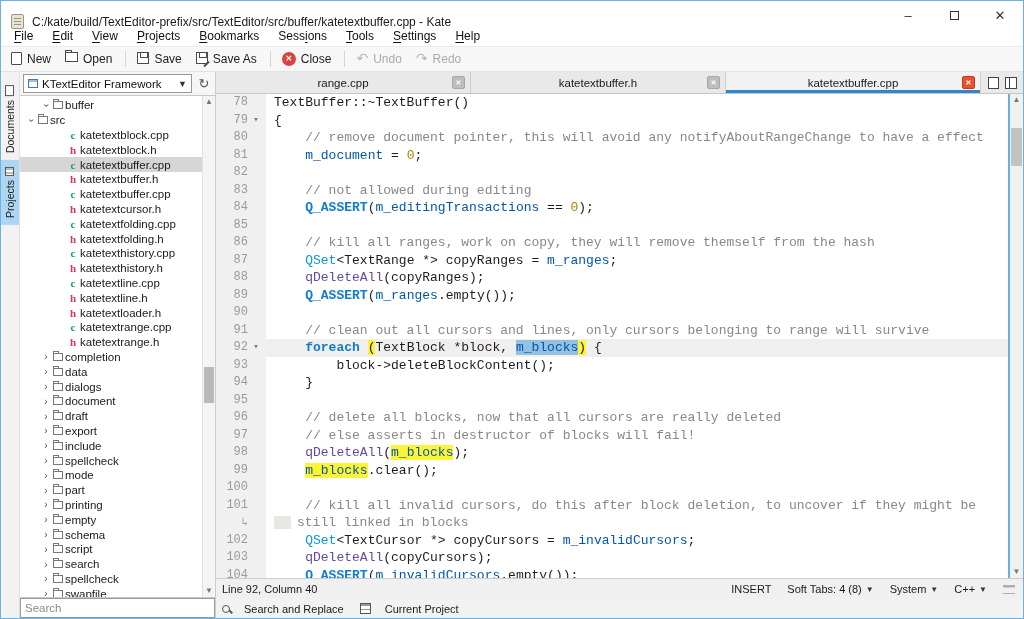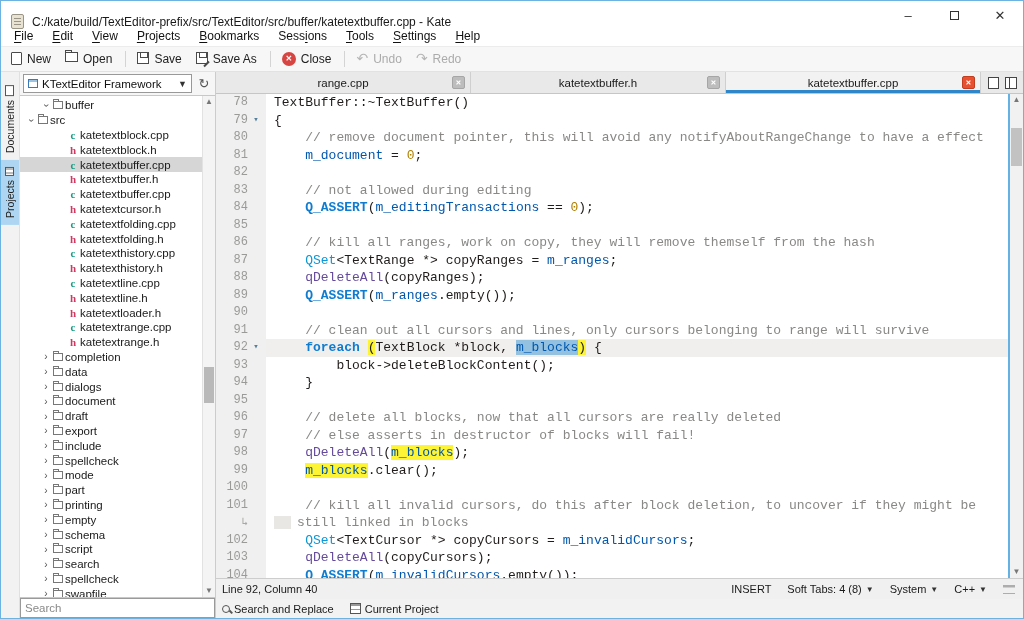--- a/index.html
+++ b/index.html
@@ -113,21 +113,21 @@
   
   .statusbar { height:21px; background:#f0f0f0; border-top:1px solid #cdcdcd; display:flex; align-items:center; font-size:11px; color:#1a1a1a; padding:0 8px 0 6px; flex:none; }
   .sb-left { flex:1; }
   .sb-right { display:flex; align-items:center; gap:16px; }
   .sb-item { display:flex; align-items:center; gap:4px; }
   .sb-caret { font-size:8px; color:#333; }
   .sb-menu-icon { width:12px; height:9px; border-top:1.5px solid #adadad; border-bottom:1.5px solid #adadad; box-shadow:inset 0 3px 0 -1.5px #adadad; }
 
   
   .bottom-tools { height:19px; background:#f2f2f2; display:flex; align-items:center; gap:16px; padding-left:6px; font-size:11px; color:#1a1a1a; flex:none; }
-  .bt-item { display:flex; align-items:center; gap:4px; }
+  .bt-item { display:flex; align-items:center; gap:14px; }
   .bti-search { width:8px; height:8px; border:1.5px solid #555; border-radius:50%; position:relative; }
   .bti-search::after { content:""; position:absolute; width:4px; height:1.5px; background:#555; right:-4px; bottom:-1px; transform:rotate(45deg); }
   .bti-proj { width:11px; height:11px; border:1px solid #555; background:#fff; box-shadow:inset 0 2px 0 #999, inset 0 5px 0 #fff, inset 0 6px 0 #999; }
 </style>
 </head>
 <body>
 
 <div class="window">
 
   <div class="titlebar">

